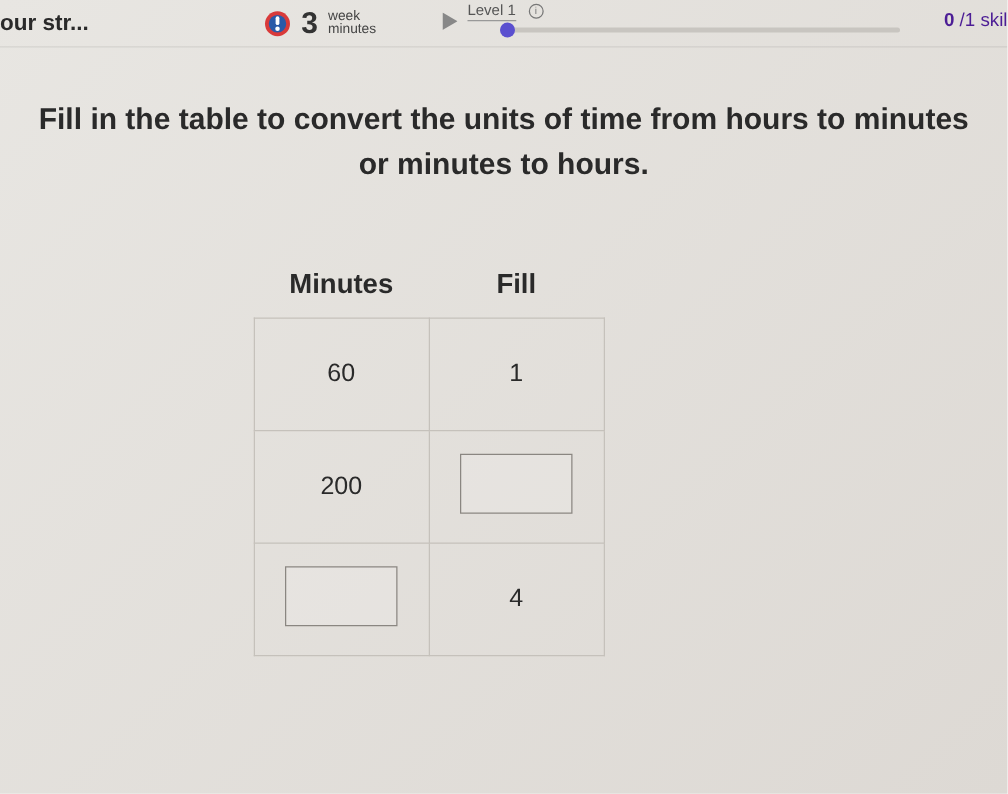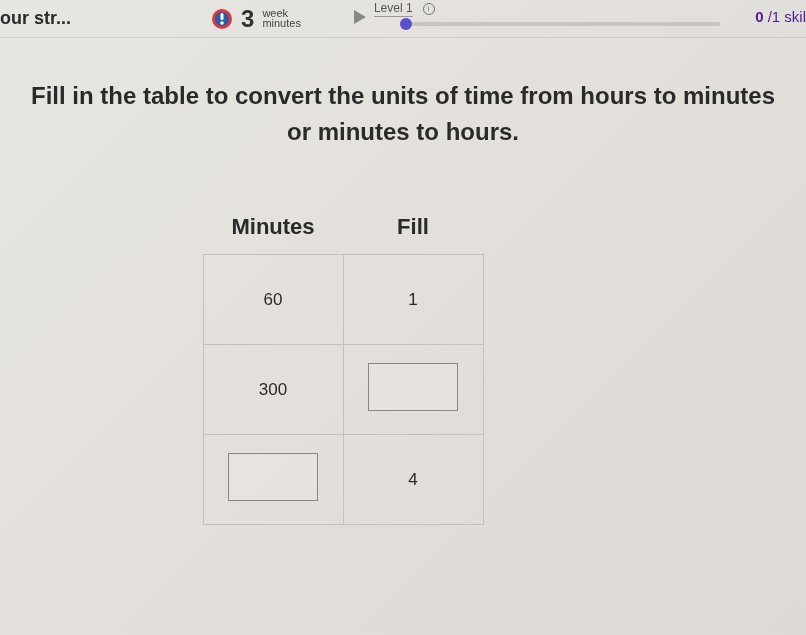--- a/index.html
+++ b/index.html
@@ -149,21 +149,21 @@
       font-weight: 700;
       color: #2a2a2a;
       padding: 14px 28px;
       border: none;
     }
     .conv-table td {
       border: 1px solid #c5c1bb;
       width: 140px;
       height: 90px;
       text-align: center;
-      font-size: 17px;
+      font-size: 20px;
       color: #2a2a2a;
       font-weight: 500;
       vertical-align: middle;
     }
     .input-box {
       width: 90px;
       height: 48px;
       border: 1.5px solid #8a8681;
       background: rgba(255,255,255,0.15);
       display: inline-block;
@@ -222,21 +222,21 @@
           <th>Minutes</th>
           <th>Fill</th>
         </tr>
       </thead>
       <tbody>
         <tr>
           <td>60</td>
           <td>1</td>
         </tr>
         <tr>
-          <td>300</td>
+          <td>200</td>
           <td>
             <span class="input-box"></span>
           </td>
         </tr>
         <tr>
           <td>
             <span class="input-box"></span>
           </td>
           <td>4</td>
         </tr>

